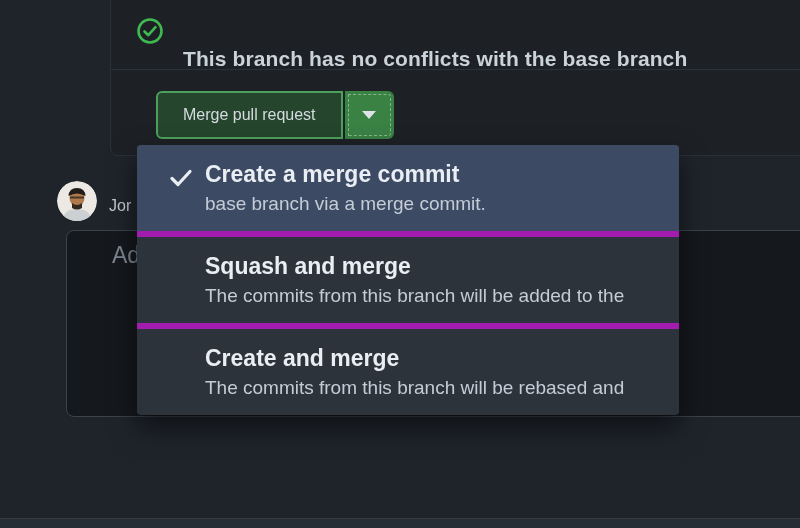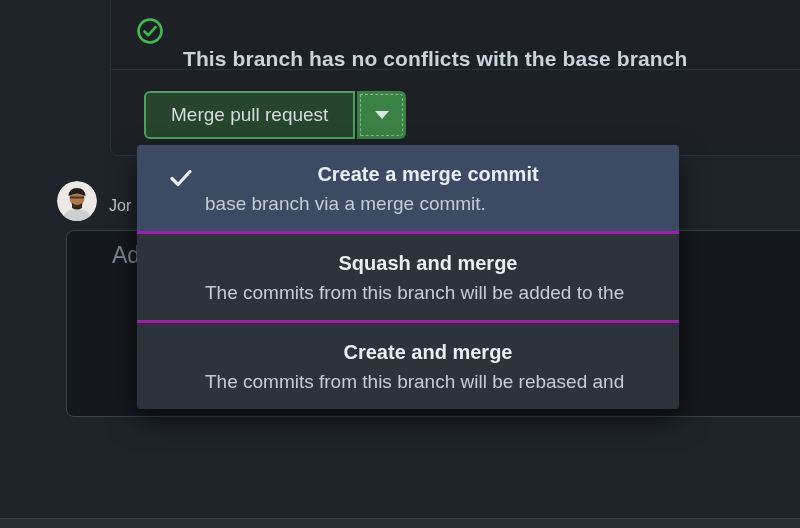--- a/index.html
+++ b/index.html
@@ -30,22 +30,22 @@
   .button-row {
     position: absolute; left: 0; right: 0; top: 82px; bottom: 0;
     border-top: 1px solid #2b313a;
   }
   .btn-group { position: absolute; left: 33px; top: 21px; display: flex; }
   .merge-btn {
     height: 48px; padding: 0 25px;
     background: #25452c;
     border: 2px solid #4da05b;
     border-radius: 6px 0 0 6px;
-    color: #d5dbe1; font-size: 19px; font-family: inherit;
-    cursor: pointer; display: flex; align-items: center;
+    color: #d5dbe1; font-size: 16px; font-family: inherit;
+    cursor: pointer; display: flex; align-items: center; margin-left: 12px;
   }
   .toggle-btn {
     width: 49px; height: 48px; margin-left: 2px;
     background: #3a8144;
     border: none; border-radius: 0 6px 6px 0;
     outline: 1px dashed rgba(220, 255, 220, 0.45); outline-offset: -4px;
     cursor: pointer; display: flex; align-items: center; justify-content: center;
   }
   .caret-down {
     width: 0; height: 0;
@@ -78,30 +78,30 @@
     background: #2d333b;
     border-radius: 4px;
     box-shadow: 0 12px 28px rgba(0, 0, 0, 0.55);
     z-index: 10;
   }
   .menu-item {
     position: relative;
     padding: 16px 28px 14px 68px;
     cursor: pointer;
   }
-  .menu-item + .menu-item { border-top: 3px solid #a21caf; }
+  .menu-item + .menu-item { border-top: 6px solid #a21caf; }
   .menu-item.selected {
     background: #3d4a63;
     border-radius: 4px 4px 0 0;
   }
   .menu-item:last-child { border-radius: 0 0 4px 4px; }
   .item-check { position: absolute; left: 31px; top: 20px; width: 26px; height: 26px; }
   .item-title {
-    font-size: 20px; font-weight: bold; color: #e9eef4;
-    line-height: 26px; margin-bottom: 3px; text-align: center;
+    font-size: 23px; font-weight: bold; color: #e9eef4;
+    line-height: 26px; margin-bottom: 3px;
   }
   .item-desc { font-size: 19px; color: #c4cdd7; line-height: 27px; }
   .desc-line { display: block; }
 
   
   .bottom-strip {
     position: absolute; left: 0; right: 0; bottom: 0; height: 10px;
     background: #272d35; border-top: 1px solid #353c46;
   }
 </style>

